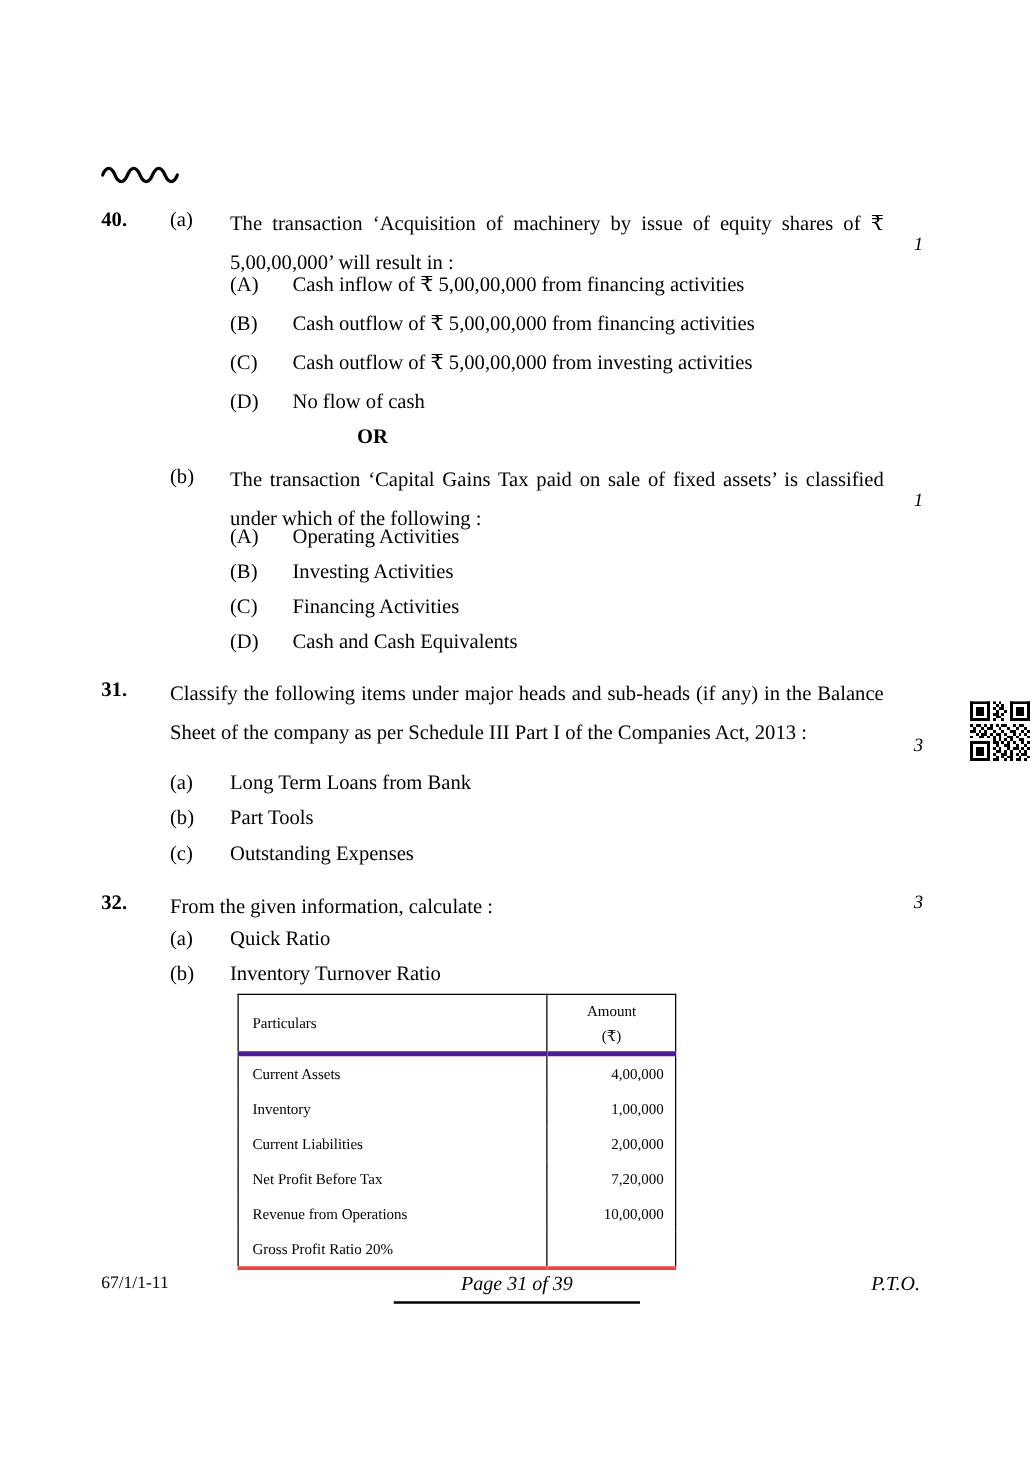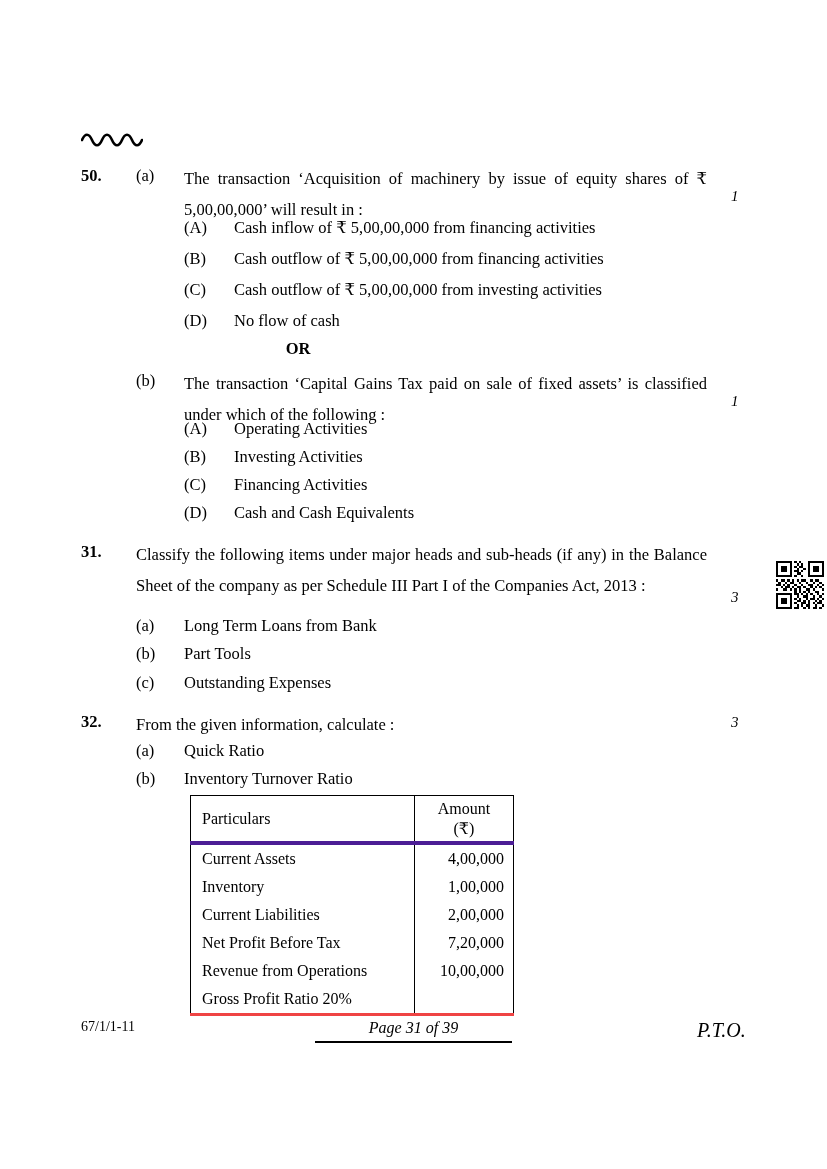--- a/index.html
+++ b/index.html
@@ -75,23 +75,23 @@
     height: 48px;
     overflow: hidden;
   }
   .qr svg { display: block; }
 
   
   .ratio-table {
     position: absolute;
     left: 190px;
     top: 795px;
-    width: 324px;
+    width: 351px;
     border-collapse: collapse;
-    font-size: 16px;
+    font-size: 12px;
   }
   .ratio-table td, .ratio-table th {
     border: 1px solid #000000;
     padding: 0;
     font-weight: normal;
   }
   .ratio-table .hd-part {
     width: 245px;
     height: 45px;
     padding: 0 0 0 11px;
@@ -147,35 +147,35 @@
     top: 1041px;
     width: 197px;
     height: 2px;
     background: #000000;
   }
   .footer-pto {
     position: absolute;
     left: 697px;
     top: 1019px;
     font-style: italic;
-    font-size: 20px;
+    font-size: 16px;
   }
 </style>
 </head>
 <body>
 
 <div class="page">
 
   <div class="wavy">
     <svg width="62" height="16" viewBox="0 0 62 16" xmlns="http://www.w3.org/2000/svg">
       <path d="M1,9 C4,2 8,2 11,9 C14,16 18,16 21,9 C24,2 28,2 31,9 C34,16 38,16 41,9 C44,2 48,2 51,9 C54,16 58,16 61,9" fill="none" stroke="#000" stroke-width="2.6" stroke-linecap="round"></path>
     </svg>
   </div>
 
-  <div class="abs qnum" style="left:81px; top:165px;">50.</div>
+  <div class="abs qnum" style="left:81px; top:165px;">40.</div>
 
   <div class="abs sublabel" style="left:136px; top:165px;">(a)</div>
 
   <div class="abs qtext" style="left:184px; top:164px; width:523px;">The transaction ‘Acquisition of machinery by issue of equity shares of ₹ 5,00,00,000’ will result in :</div>
 
   <div class="abs marks" style="left:731px; top:186px;">1</div>
 
   <div class="abs optlabel" style="left:184px; top:217px;">(A)</div>
   <div class="abs opttext" style="left:234px; top:217px;">Cash inflow of ₹ 5,00,00,000 from financing activities</div>
 

